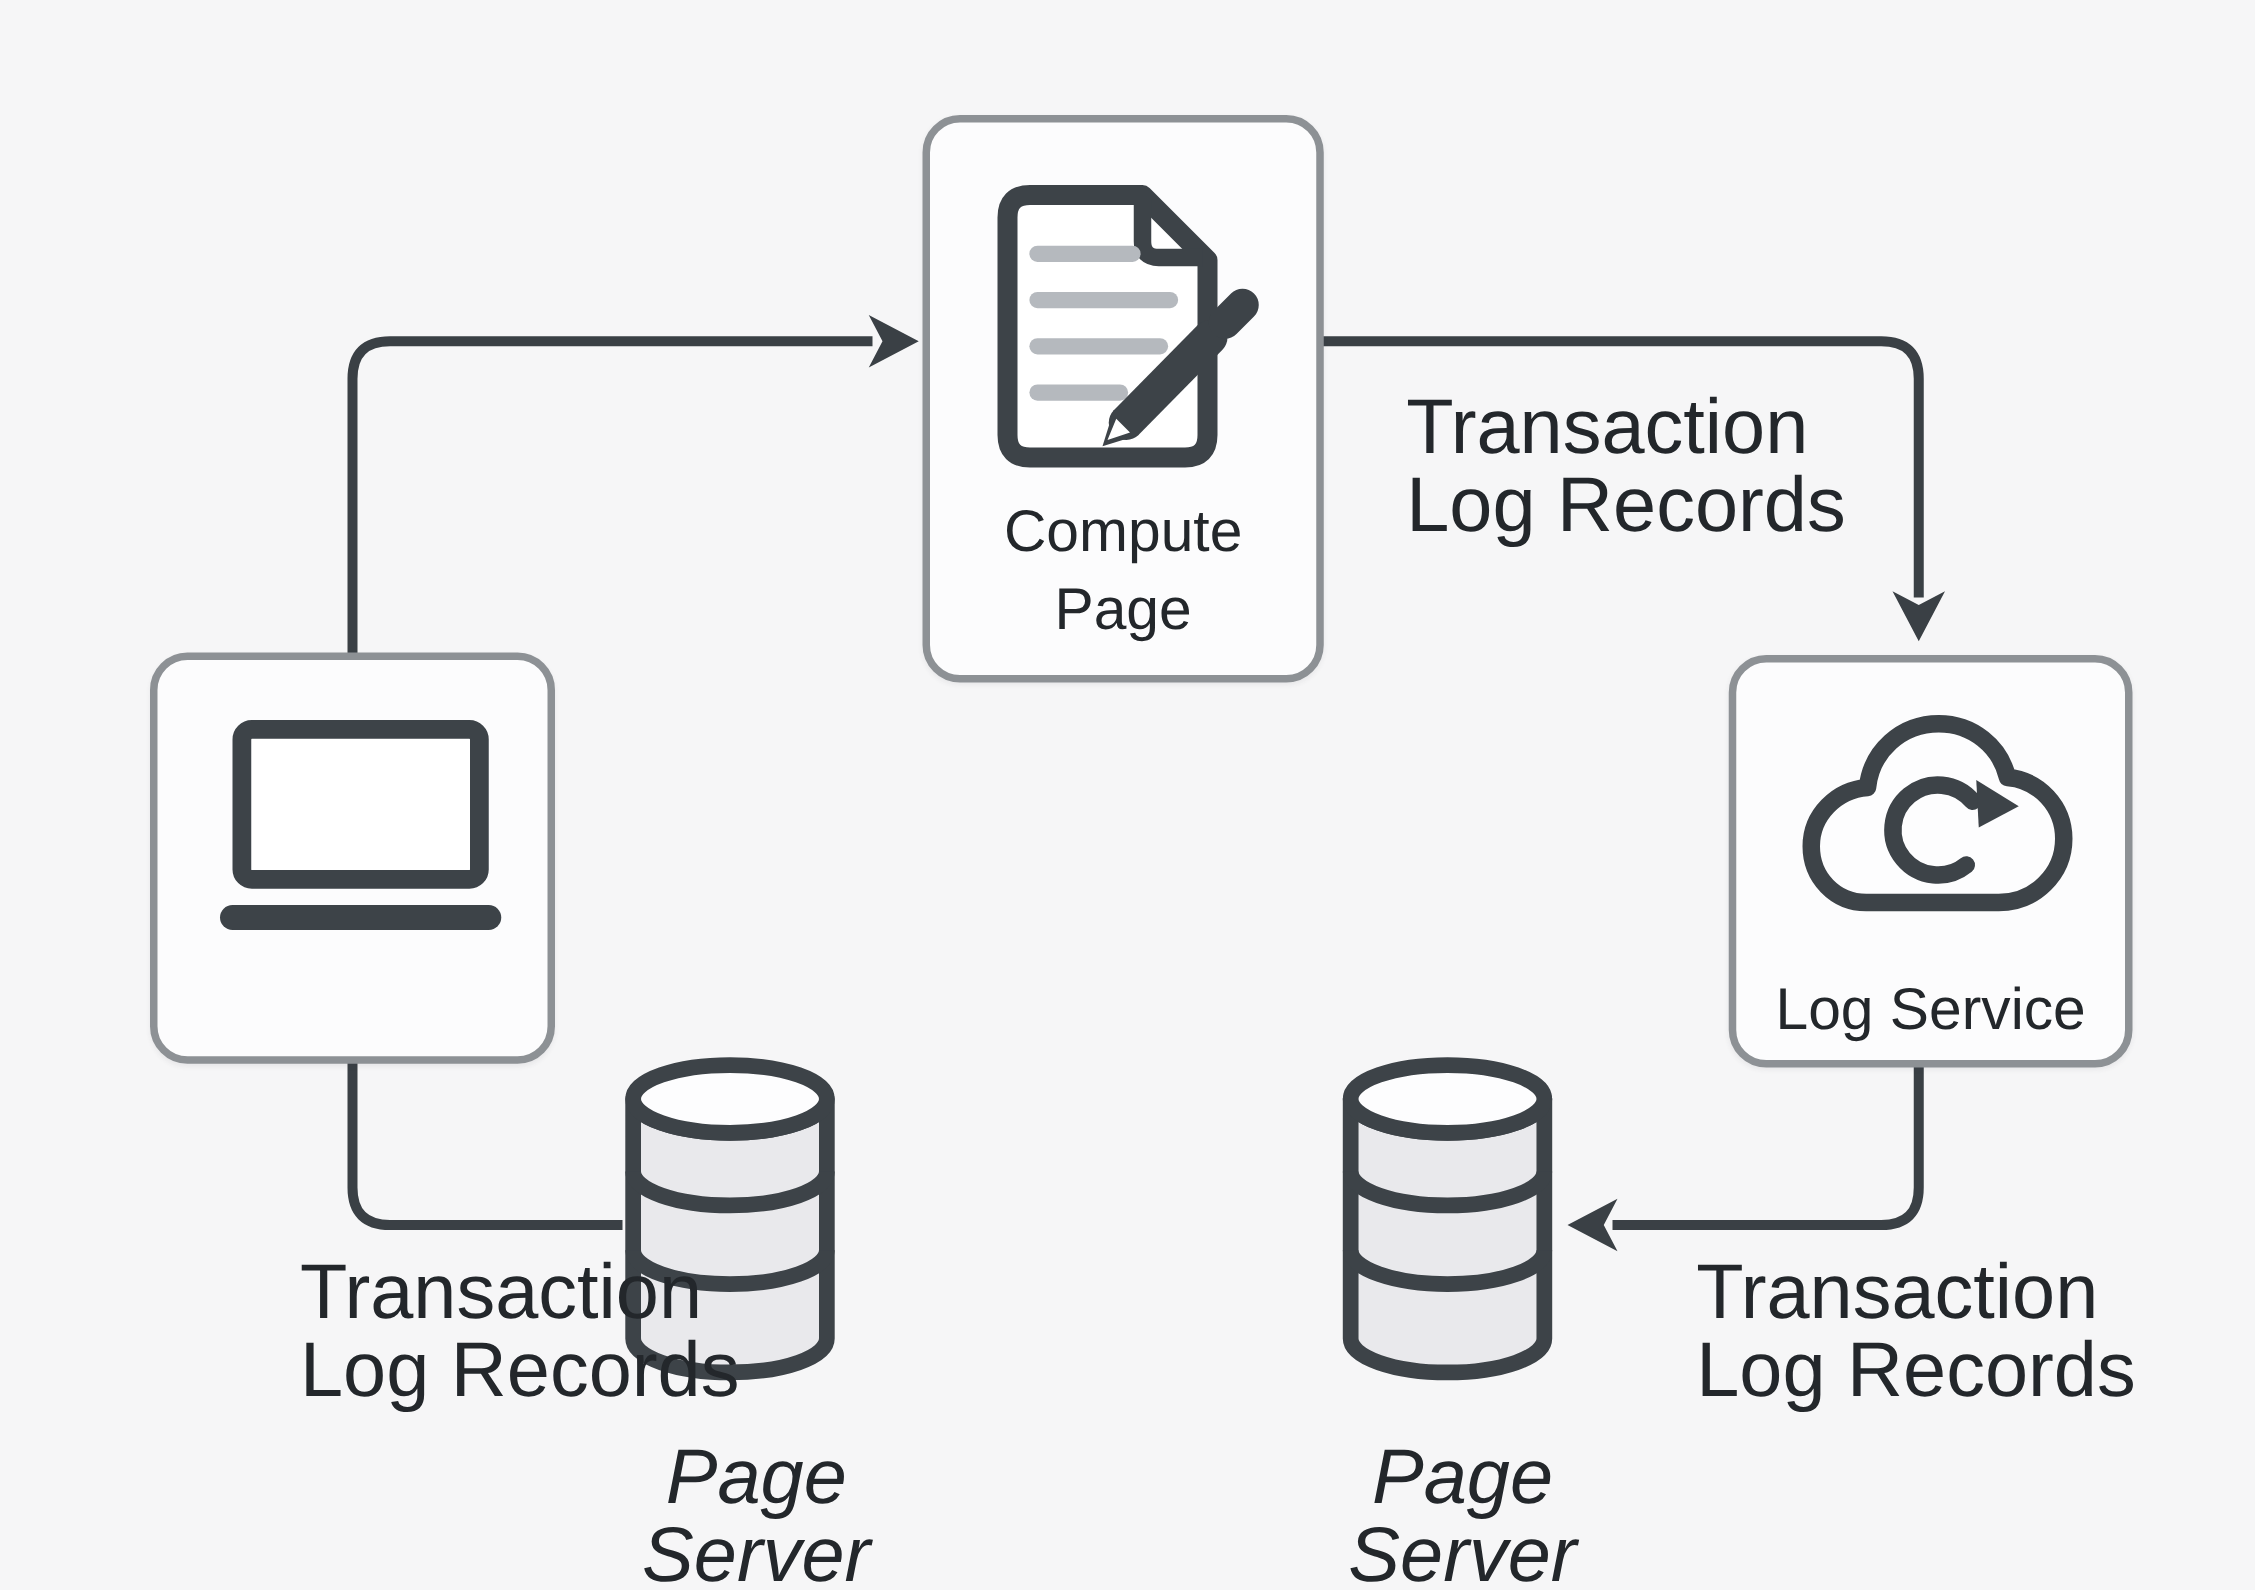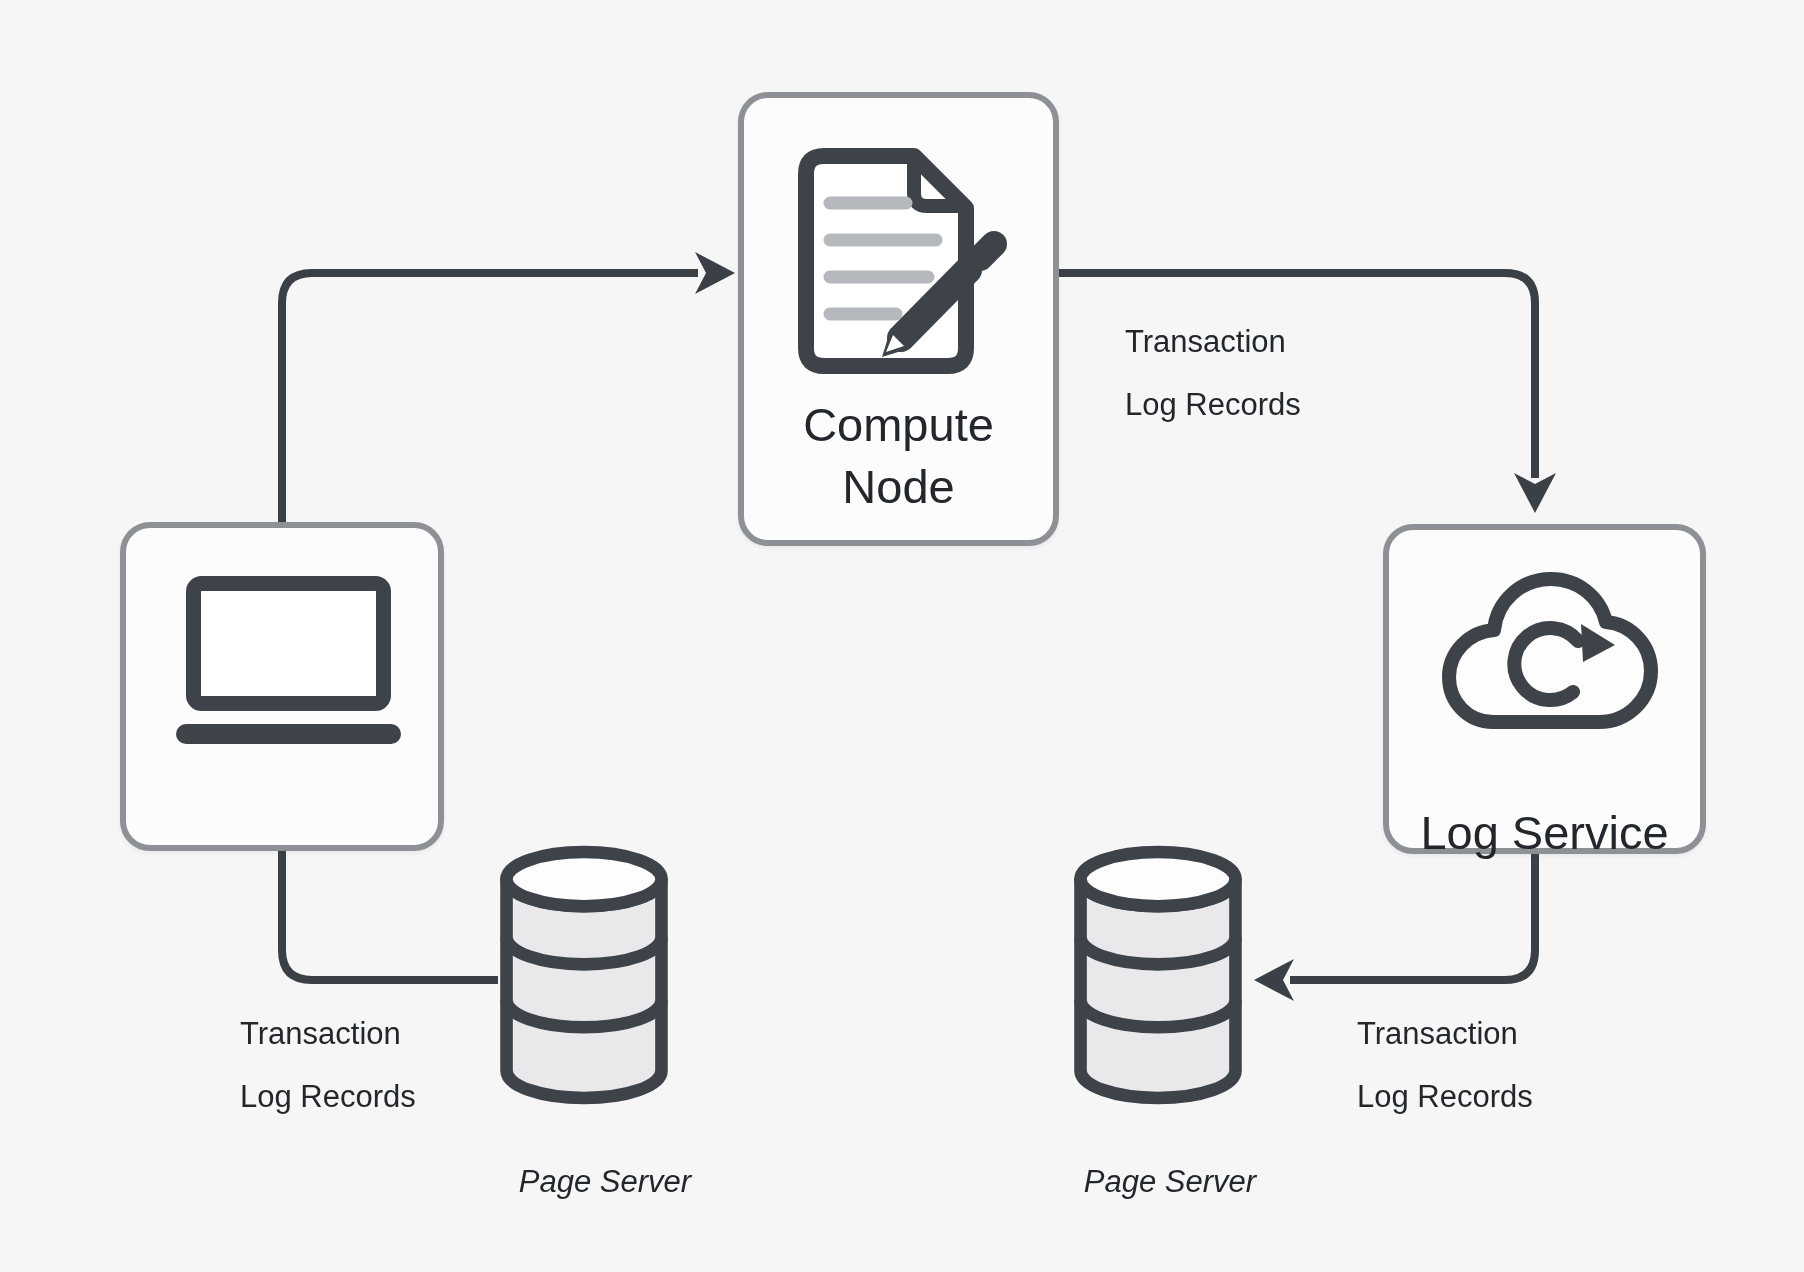--- a/index.html
+++ b/index.html
@@ -14,25 +14,25 @@
   .node-compute{left:738px;top:92px;width:321px;height:454px;}
   .node-log{left:1383px;top:524px;width:323px;height:330px;}
   .node-icon{position:absolute;}
   .icon-laptop{left:48px;top:42px;}
   .icon-doc{left:52px;top:50px;}
   .icon-cloud{left:34px;top:32px;}
   .node-label{position:absolute;left:0;right:0;text-align:center;color:#23272b;
               font-size:47px;line-height:62px;white-space:pre-line;}
   .label-client{top:250px;}
   .label-compute{top:296px;}
-  .label-log{top:246px;margin-top:26px;}
+  .label-log{top:246px;}
   .cylinder{position:absolute;z-index:2;width:184px;height:270px;}
   .cyl-left{left:492px;top:840px;}
   .cyl-right{left:1066px;top:840px;}
-  .caption{position:absolute;z-index:3;color:#23272b;font-size:31px;line-height:63px;
+  .caption{position:absolute;z-index:3;color:#23272b;font-size:62px;line-height:63px;
            white-space:pre-line;}
   .caption-center{width:300px;text-align:center;font-style:italic;}
   .cap-ps-left{left:455px;top:1150px;}
   .cap-ps-right{left:1020px;top:1150px;}
   .cap-edge-top{left:1125px;top:310px;}
   .cap-edge-bl{left:240px;top:1002px;}
   .cap-edge-br{left:1357px;top:1002px;}
   .edge-path{fill:none;stroke:#3a4045;stroke-width:8;}
   .edge-head{fill:#3a4045;stroke:none;}
   .stroke-dark{stroke:#3d4348;fill:none;}
@@ -73,21 +73,21 @@
         <line x1="34" y1="166" x2="100" y2="166"></line>
       </g>
       <g>
         <line x1="105" y1="190" x2="172" y2="122" stroke="#3d4348" stroke-width="28" stroke-linecap="round"></line>
         <line x1="184" y1="110" x2="198" y2="96" stroke="#3d4348" stroke-width="26" stroke-linecap="round"></line>
         <polygon points="86,209 115,200 95,180" fill="#3d4348"></polygon>
         <polygon points="90,204 108,198 97,187" fill="#ffffff"></polygon>
       </g>
     </svg>
     <div class="node-label label-compute">Compute
-Node</div>
+Page</div>
   </div>
 
   <div class="node node-log">
     <svg class="node-icon icon-cloud" width="252" height="186" viewBox="0 0 252 186">
       <path d="M 70 160 H 176 C 205 160 228 137 228 109 C 228 83 208 62 183 60
                C 177 35 155 17 128 17 C 98 17 74 39 71 68 C 46 70 26 90 26 115
                C 26 140 45 160 70 160 Z" fill="#fdfdfe" stroke="#3d4348" stroke-width="14" stroke-linejoin="round"></path>
       <path d="M 150 130 A 36 36 0 1 1 155 79" fill="none" stroke="#3d4348" stroke-width="14" stroke-linecap="round"></path>
       <polygon points="158,62 192,83 160,100" fill="#3d4348"></polygon>
     </svg>

